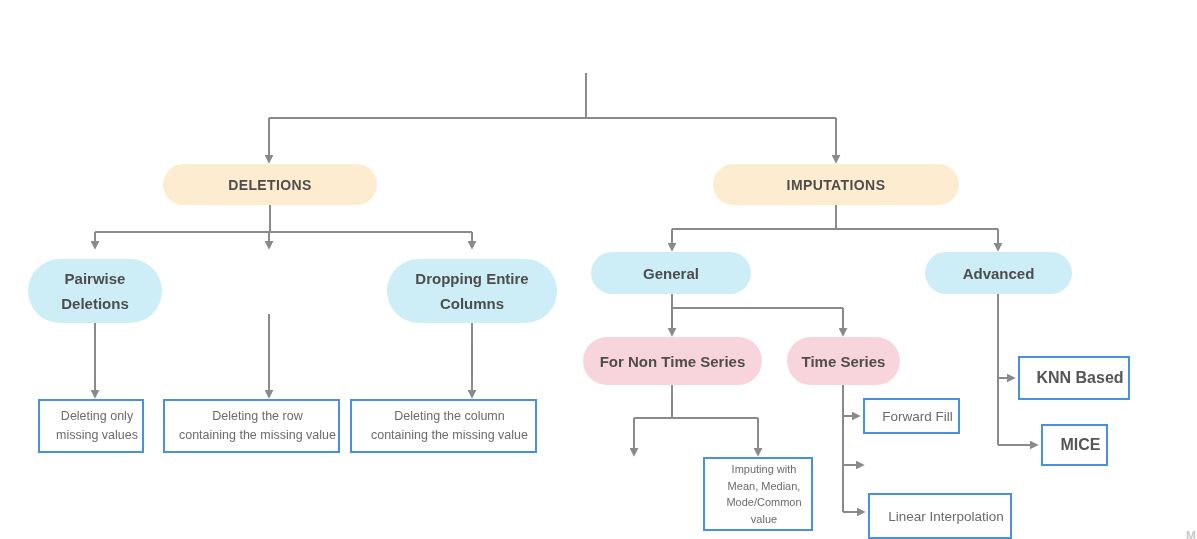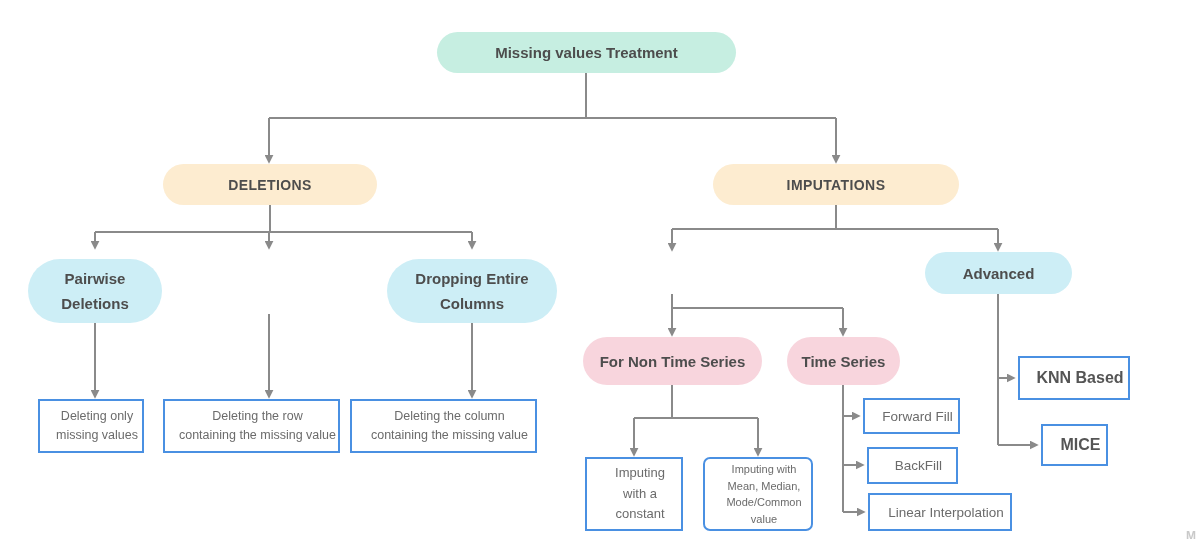--- a/index.html
+++ b/index.html
@@ -25,21 +25,21 @@
   .rect{
     background:#ffffff;border:2px solid var(--box-border,#4a90e2);
     color:var(--box-text,#6b6b6b);font-weight:400;padding-left:12px;
   }
   .fs-root{font-size:15px;}
   .fs-branch{font-size:14px;letter-spacing:.4px;}
   .fs-leafpill{font-size:15px;line-height:1.7;margin-top:9px;}
   .fs-pill1{font-size:15px;}
   .fs-smallbox{font-size:12.5px;line-height:1.55;}
   .fs-midbox{font-size:13px;line-height:1.6;}
-  .fs-tinybox{font-size:11px;line-height:1.5;border-radius:7px;}
+  .fs-tinybox{font-size:11px;line-height:1.5;}
   .fs-fillbox{font-size:13.5px;}
   .fs-bigbox{font-size:16px;font-weight:700;color:#555555;}
   .watermark{
     position:absolute;left:1138px;top:529px;
     font-size:12px;font-weight:700;letter-spacing:.6px;
     color:#c9c9c9;white-space:nowrap;padding-left:48px;
   }
 </style>
 </head>
 <body>
@@ -102,21 +102,20 @@
       <path d="M843 512 H863" marker-end="url(#arw)"></path>
     </g>
 
     <g>
       <path d="M998 294 V445"></path>
       <path d="M998 378 H1013" marker-end="url(#arw)"></path>
       <path d="M998 445 H1036" marker-end="url(#arw)"></path>
     </g>
   </svg>
 
-  <div class="node pill mint fs-root" style="left:437px;top:32px;width:299px;height:41px">Missing values Treatment</div>
 
   <div class="node pill peach fs-branch" style="left:163px;top:164px;width:214px;height:41px">DELETIONS</div>
 
   <div class="node pill peach fs-branch" style="left:713px;top:164px;width:246px;height:41px">IMPUTATIONS</div>
 
   <div class="node pill cyan fs-leafpill" style="left:28px;top:250px;width:134px;height:64px">Pairwise
 Deletions</div>
 
 
   <div class="node pill cyan fs-leafpill" style="left:387px;top:250px;width:170px;height:64px">Dropping Entire
@@ -124,41 +123,38 @@
 
   <div class="node rect fs-smallbox" style="left:38px;top:399px;width:106px;height:54px">Deleting only
 missing values</div>
 
   <div class="node rect fs-smallbox" style="left:163px;top:399px;width:177px;height:54px">Deleting the row
 containing the missing value</div>
 
   <div class="node rect fs-smallbox" style="left:350px;top:399px;width:187px;height:54px">Deleting the column
 containing the missing value</div>
 
+  <div class="node pill cyan fs-pill1" style="left:591px;top:252px;width:160px;height:42px">General</div>
 
   <div class="node pill cyan fs-pill1" style="left:925px;top:252px;width:147px;height:42px">Advanced</div>
 
   <div class="node pill pink fs-pill1" style="left:583px;top:337px;width:179px;height:48px">For Non Time Series</div>
 
   <div class="node pill pink fs-pill1" style="left:787px;top:337px;width:113px;height:48px">Time Series</div>
 
-  <div class="node rect fs-midbox" style="left:585px;top:457px;width:98px;height:74px">Imputing
-with a
-constant</div>
 
   <div class="node rect fs-tinybox" style="left:703px;top:457px;width:110px;height:74px">Imputing with
 Mean, Median,
 Mode/Common
 value</div>
 
   <div class="node rect fs-fillbox" style="left:863px;top:398px;width:97px;height:36px">Forward Fill</div>
 
-  <div class="node rect fs-fillbox" style="left:867px;top:447px;width:91px;height:37px">BackFill</div>
 
-  <div class="node rect fs-fillbox" style="left:868px;top:493px;width:144px;height:38px">Linear Interpolation</div>
+  <div class="node rect fs-fillbox" style="left:868px;top:493px;width:144px;height:46px">Linear Interpolation</div>
 
   <div class="node rect fs-bigbox" style="left:1018px;top:356px;width:112px;height:44px">KNN Based</div>
 
   <div class="node rect fs-bigbox" style="left:1041px;top:424px;width:67px;height:42px">MICE</div>
 
   <div class="watermark">MADE WITH</div>
 
 </div>
 
 </body></html>

